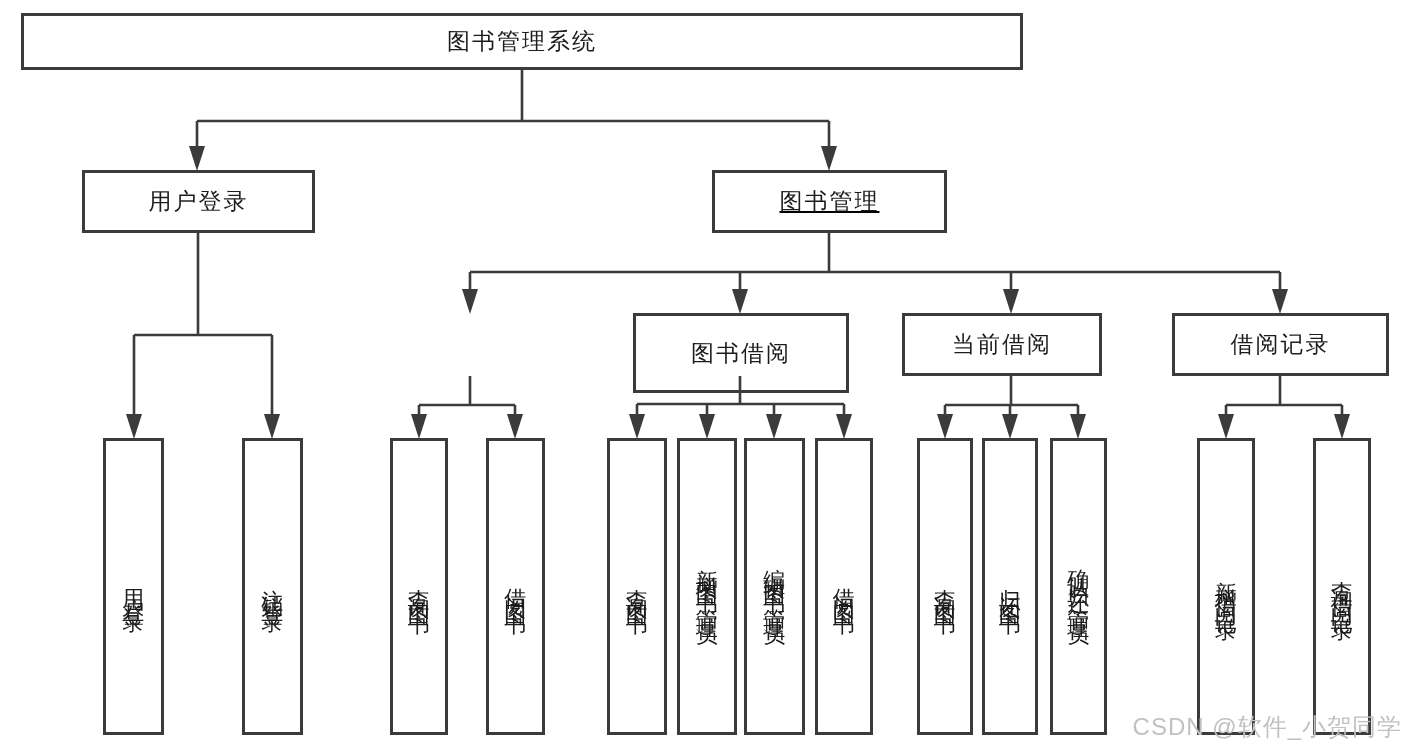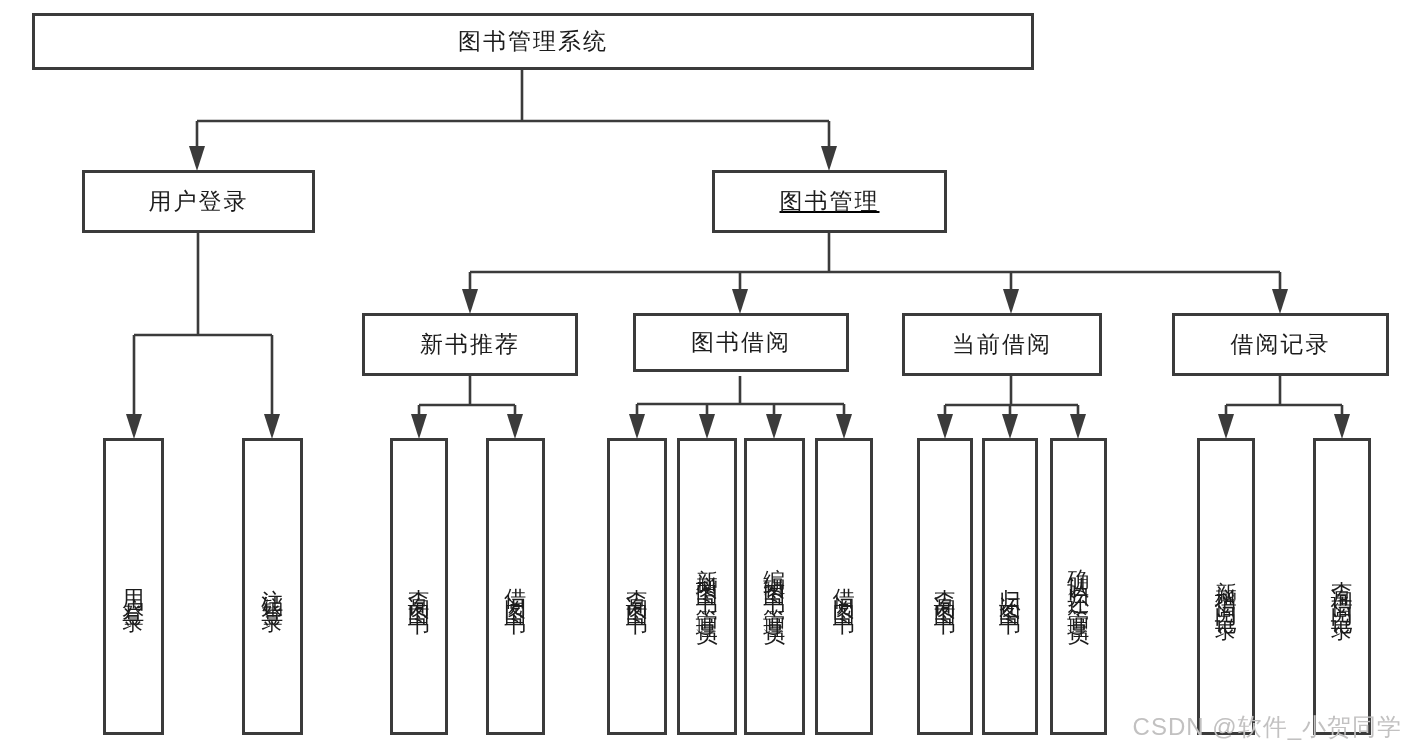--- a/index.html
+++ b/index.html
@@ -83,35 +83,32 @@
       <polygon points="766,414 782,414 774,439"></polygon>
       <polygon points="836,414 852,414 844,439"></polygon>
       <polygon points="937,414 953,414 945,439"></polygon>
       <polygon points="1002,414 1018,414 1010,439"></polygon>
       <polygon points="1070,414 1086,414 1078,439"></polygon>
       <polygon points="1218,414 1234,414 1226,439"></polygon>
       <polygon points="1334,414 1350,414 1342,439"></polygon>
     </g>
   </svg>
 
-  <div class="box" style="left:21px; top:13px; width:1002px; height:57px;margin-left:11px;">
+  <div class="box" style="left:21px; top:13px; width:1002px; height:57px;">
     <span class="hlabel">图书管理系统</span>
   </div>
 
   <div class="box" style="left:82px; top:170px; width:233px; height:63px;">
     <span class="hlabel">用户登录</span>
   </div>
   <div class="box" style="left:712px; top:170px; width:235px; height:63px;text-decoration:underline;">
     <span class="hlabel">图书管理</span>
   </div>
 
-  <div class="box" style="left:362px; top:313px; width:216px; height:63px;">
-    <span class="hlabel">新书推荐</span>
-  </div>
-  <div class="box" style="left:633px; top:313px; width:216px; height:59px;">
+  <div class="box" style="left:633px; top:313px; width:216px; height:80px;">
     <span class="hlabel">图书借阅</span>
   </div>
   <div class="box" style="left:902px; top:313px; width:200px; height:63px;">
     <span class="hlabel">当前借阅</span>
   </div>
   <div class="box" style="left:1172px; top:313px; width:217px; height:63px;">
     <span class="hlabel">借阅记录</span>
   </div>
 
   <div class="box" style="left:103px; top:438px; width:61px; height:297px;">

